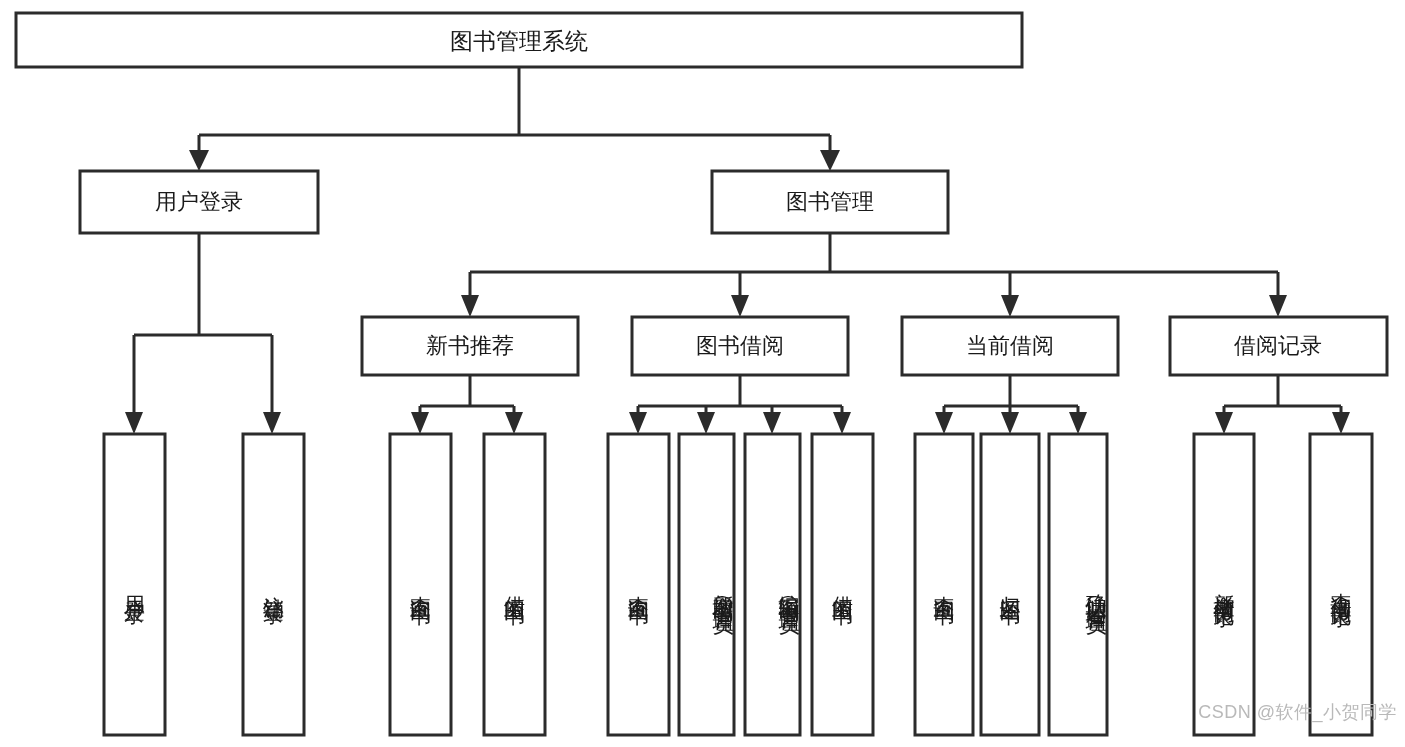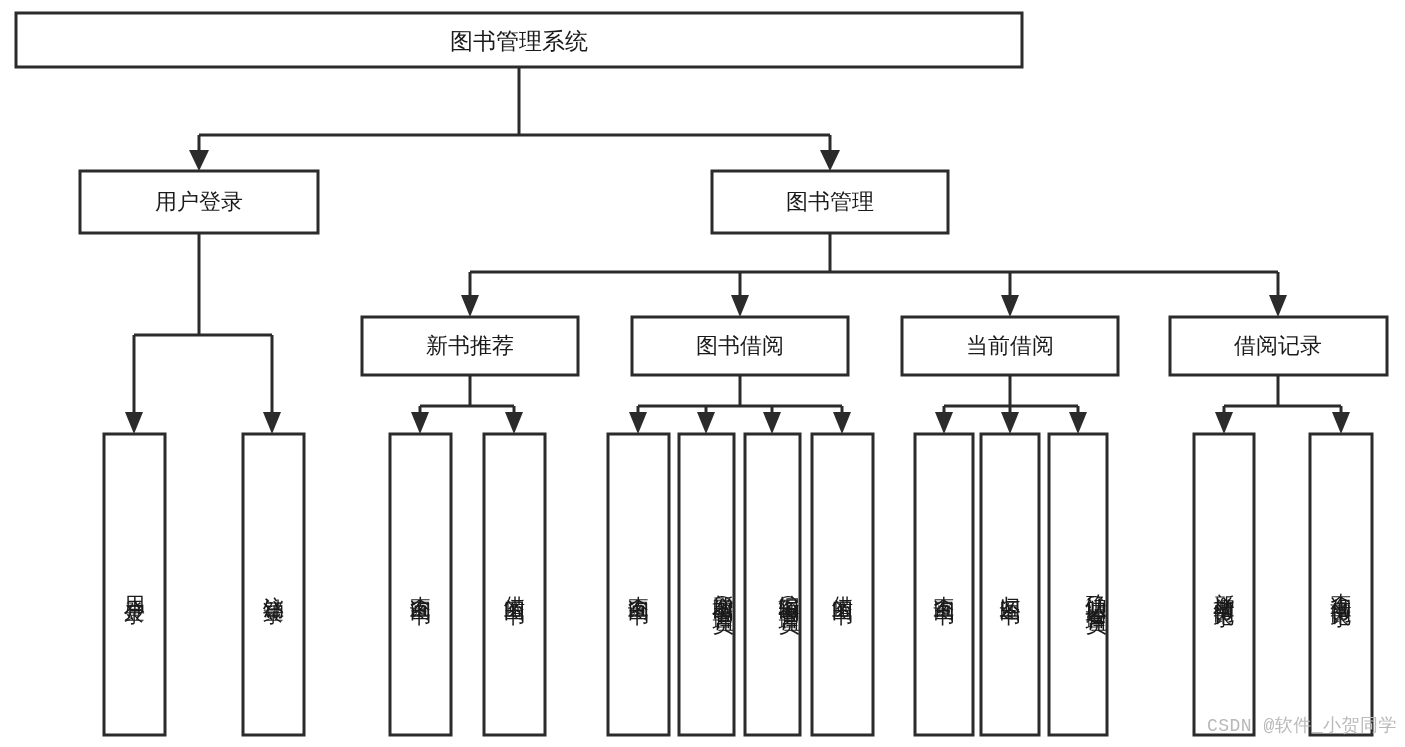--- a/index.html
+++ b/index.html
@@ -64,22 +64,22 @@
     text-align: center;
     display: flex;
     align-items: center;
     justify-content: center;
     white-space: nowrap;
     pointer-events: none;
   }
   .watermark {
     position: absolute;
     right: 8px;
-    bottom: 10px;
-    font-family: Liberation Mono, monospace;
+    bottom: 23px;
+    font-family: Liberation Sans, sans-serif;
     font-size: 18px;
     color: #b9b9b9;
     letter-spacing: 0.5px;
     white-space: nowrap;
   }
 </style>
 </head>
 <body>
 
 <div id="diagram-root">

